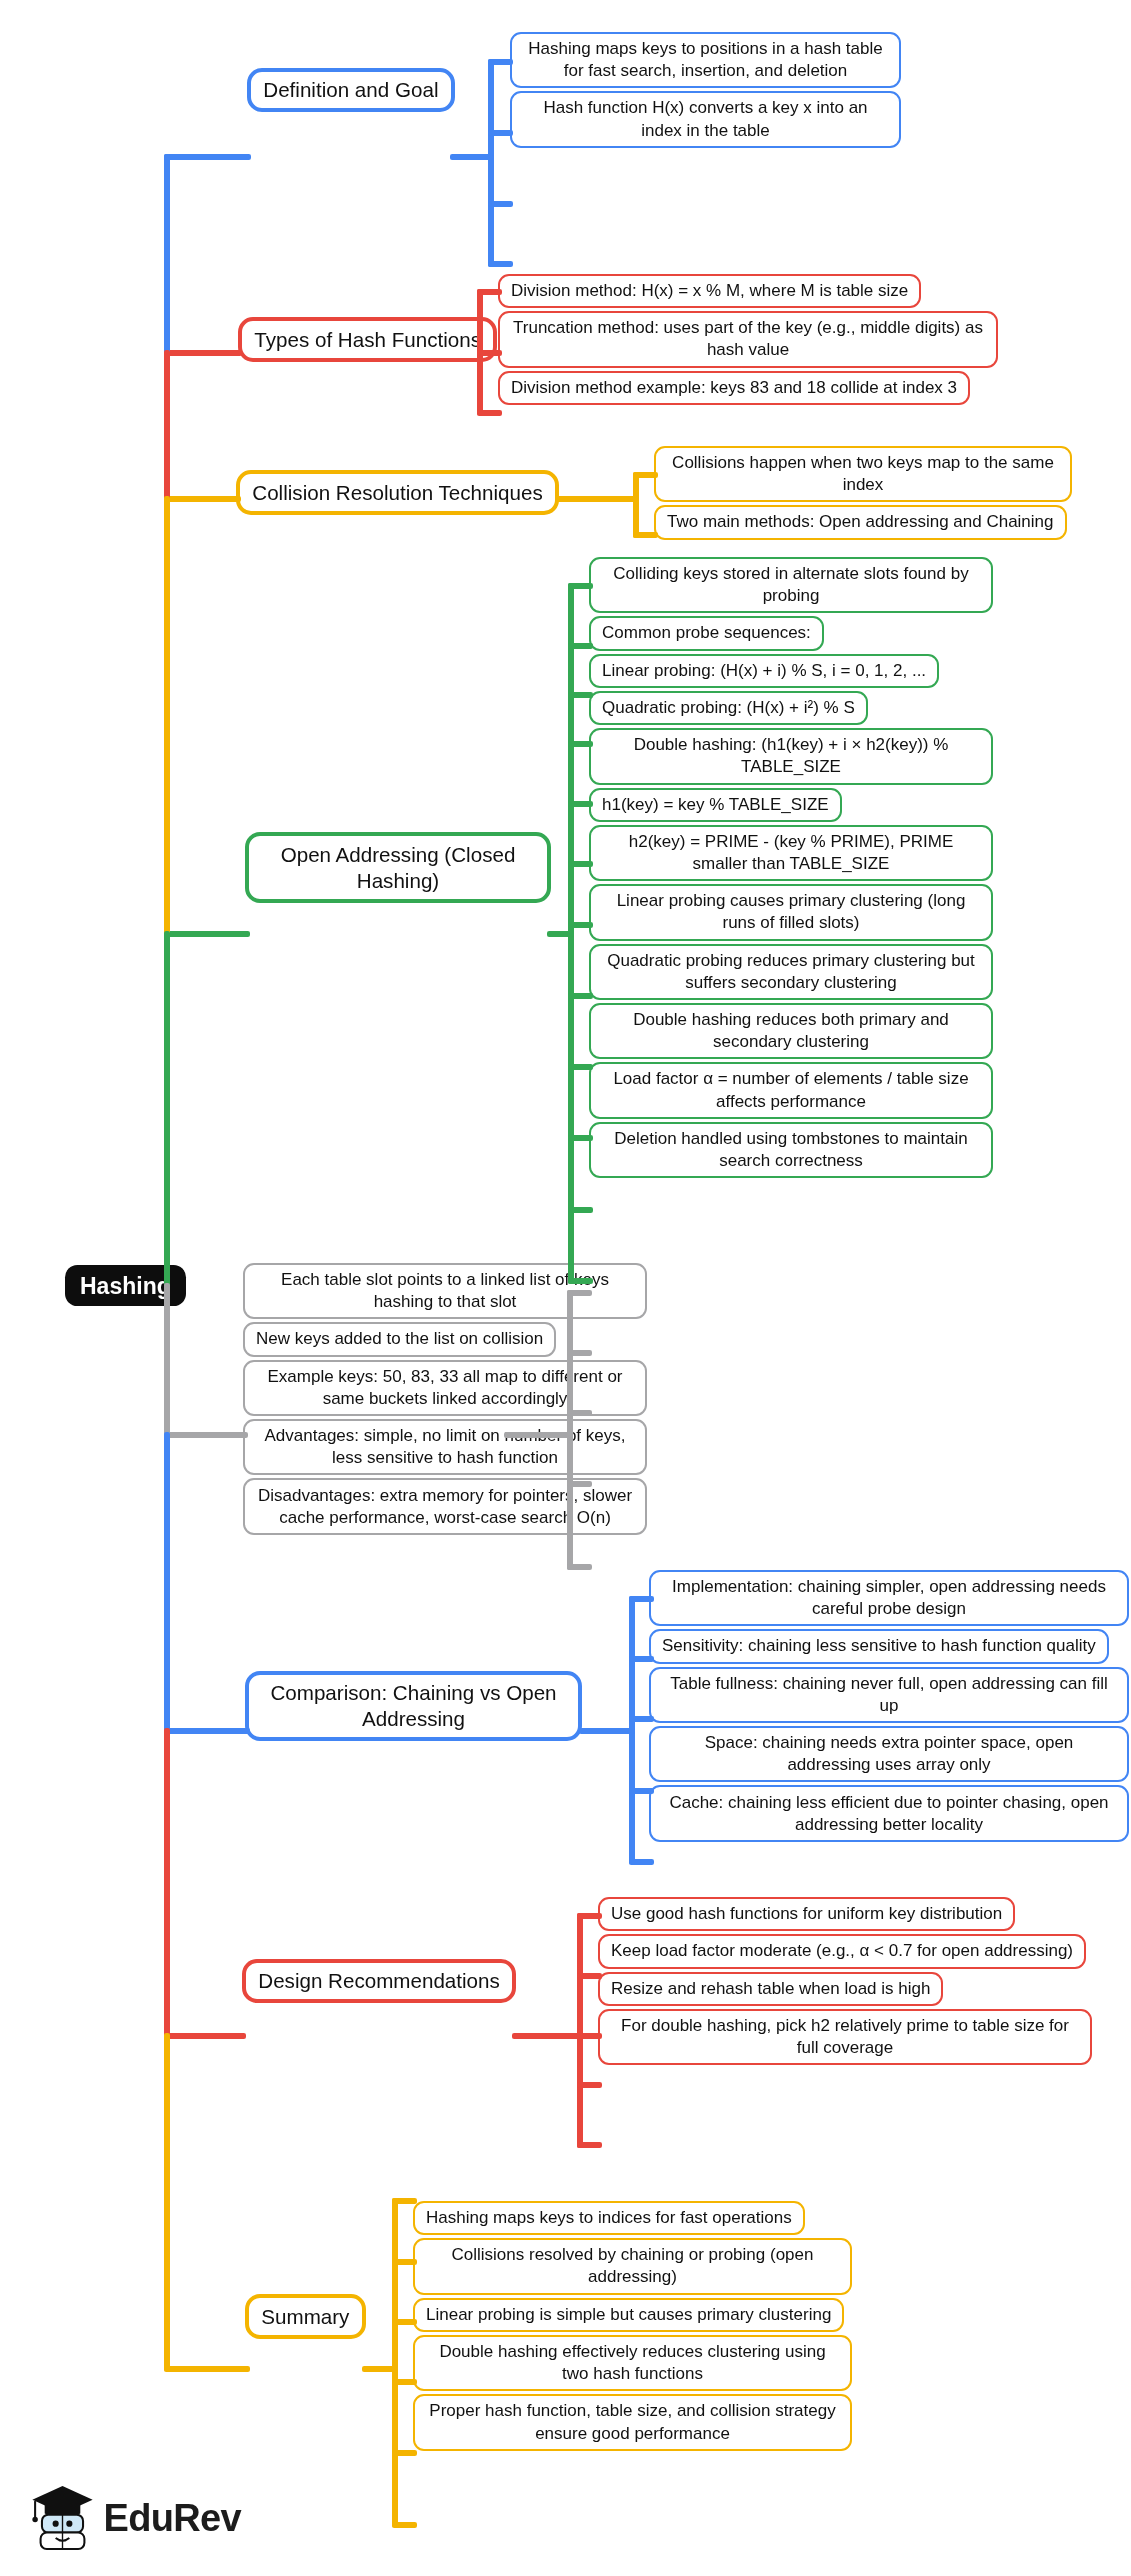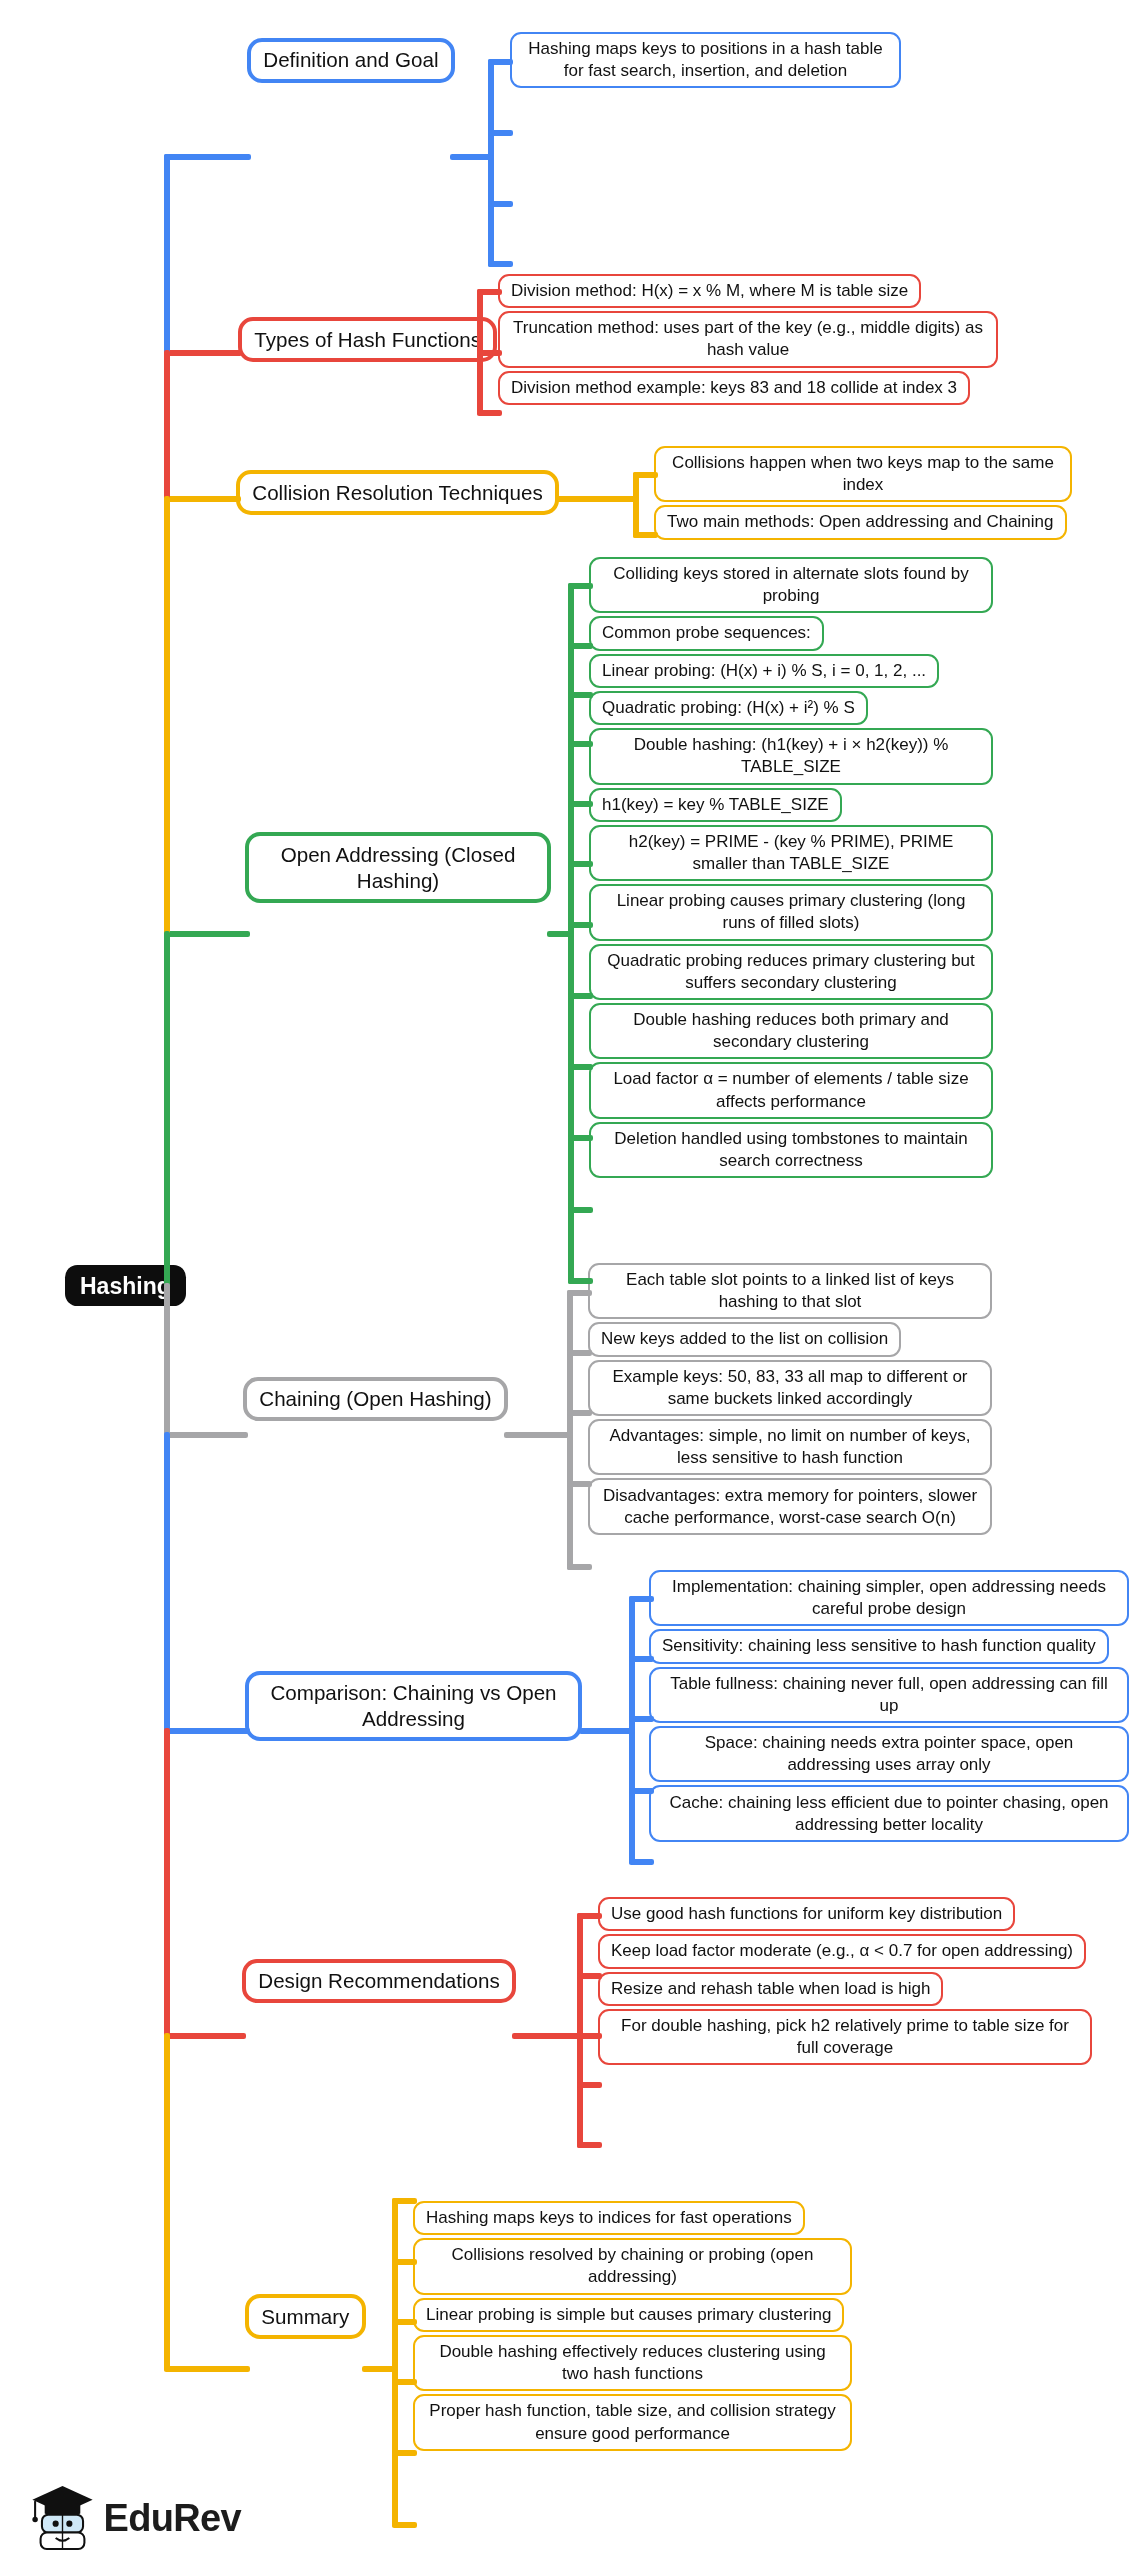--- a/index.html
+++ b/index.html
@@ -22,20 +22,21 @@
 <body>
 
 <div id="map">
   <div class="root-node">Hashing</div>
 <div class="branch" style="--c: #4285F4; top: 32px; left: 247px;">
     <div class="label-wrap" style="width: 263px;">
       <div class="bnode">Definition and Goal</div>
     </div>
     <ul class="leaves">
         <li class="leaf" style="max-width: 391px;">Hashing maps keys to positions in a hash table for fast search, insertion, and deletion</li>
+        <li class="leaf" style="max-width: 391px;">Hash function H(x) converts a key x into an index in the table</li>
       </ul>
   </div>
     <div class="branch" style="--c: #E8463C; top: 274px; left: 238px;">
     <div class="label-wrap" style="width: 260px;">
       <div class="bnode">Types of Hash Functions</div>
     </div>
     <ul class="leaves">
         <li class="leaf" style="max-width: 500px;">Division method: H(x) = x % M, where M is table size</li>
         <li class="leaf" style="max-width: 500px;">Truncation method: uses part of the key (e.g., middle digits) as hash value</li>
         <li class="leaf" style="max-width: 500px;">Division method example: keys 83 and 18 collide at index 3</li>
@@ -63,23 +64,20 @@
         <li class="leaf" style="max-width: 404px;">h1(key) = key % TABLE_SIZE</li>
         <li class="leaf" style="max-width: 404px;">h2(key) = PRIME - (key % PRIME), PRIME smaller than TABLE_SIZE</li>
         <li class="leaf" style="max-width: 404px;">Linear probing causes primary clustering (long runs of filled slots)</li>
         <li class="leaf" style="max-width: 404px;">Quadratic probing reduces primary clustering but suffers secondary clustering</li>
         <li class="leaf" style="max-width: 404px;">Double hashing reduces both primary and secondary clustering</li>
         <li class="leaf" style="max-width: 404px;">Load factor α = number of elements / table size affects performance</li>
         <li class="leaf" style="max-width: 404px;">Deletion handled using tombstones to maintain search correctness</li>
       </ul>
   </div>
     <div class="branch" style="--c: #A6A6A8; top: 1263px; left: 243px;">
-    <div class="label-wrap" style="width: 345px;">
-      <div class="bnode">Chaining (Open Hashing)</div>
-    </div>
     <ul class="leaves">
         <li class="leaf" style="max-width: 404px;">Each table slot points to a linked list of keys hashing to that slot</li>
         <li class="leaf" style="max-width: 404px;">New keys added to the list on collision</li>
         <li class="leaf" style="max-width: 404px;">Example keys: 50, 83, 33 all map to different or same buckets linked accordingly</li>
         <li class="leaf" style="max-width: 404px;">Advantages: simple, no limit on number of keys, less sensitive to hash function</li>
         <li class="leaf" style="max-width: 404px;">Disadvantages: extra memory for pointers, slower cache performance, worst-case search O(n)</li>
       </ul>
   </div>
     <div class="branch" style="--c: #4285F4; top: 1570px; left: 245px;">
     <div class="label-wrap" style="width: 404px;">

